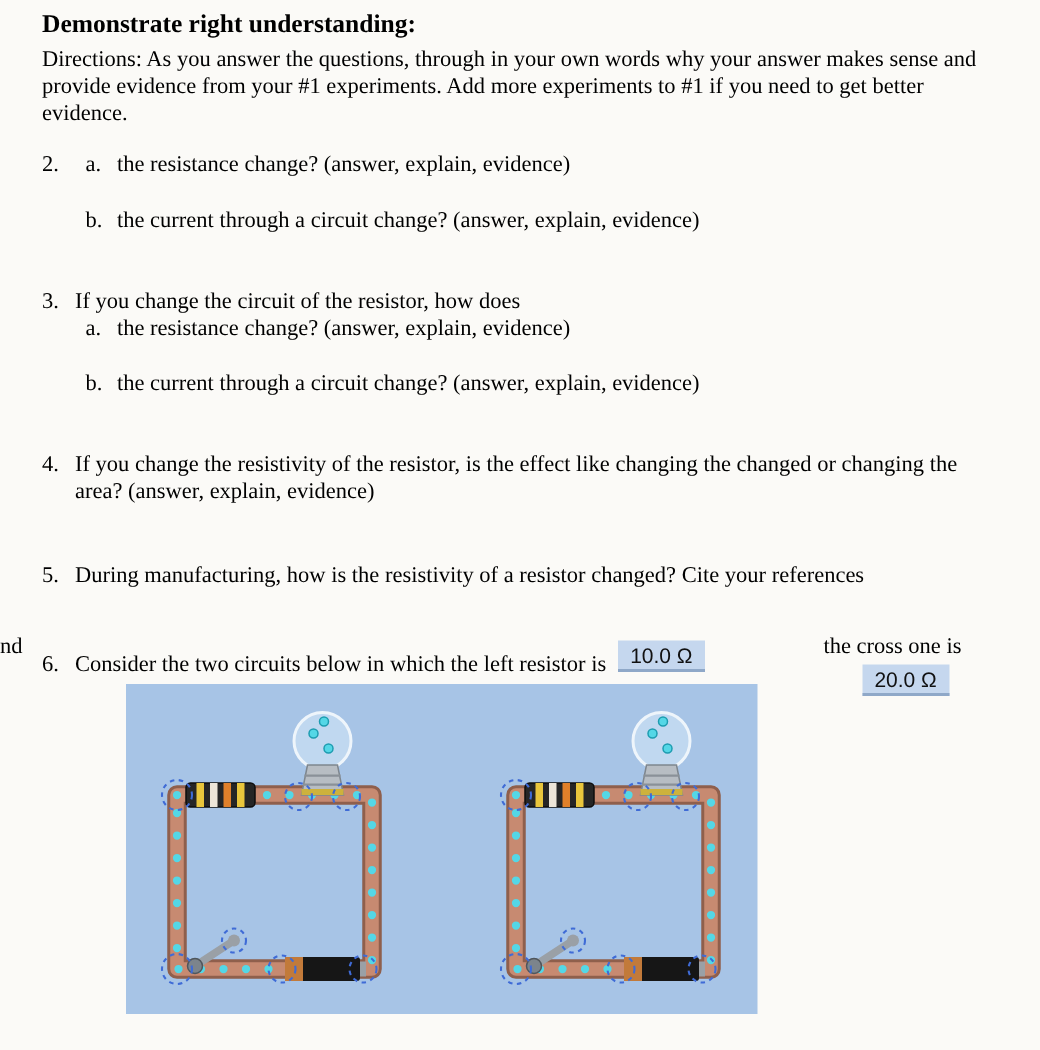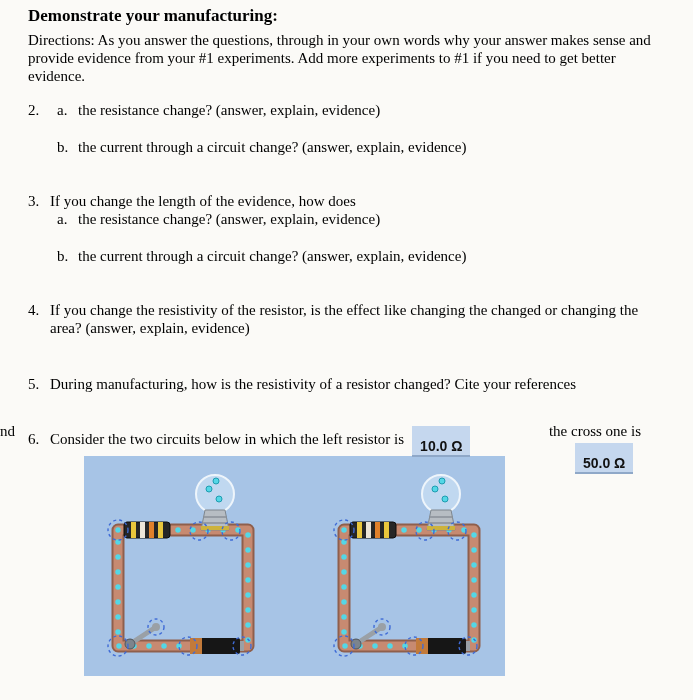--- a/index.html
+++ b/index.html
@@ -14,67 +14,67 @@
   h1{font-size:17px;line-height:20px;margin:0 0 5px;font-weight:bold}
   .directions{width:642px;margin:0 0 16px}
   .ul{}
   .q{display:flex;margin-bottom:36px}
   .q.short{margin-bottom:38px}
   .qnum{width:22px;flex:0 0 22px}
   .qbody{flex:1;max-width:612px}
   .sub{display:flex;margin-left:7px}
   .sub .snum{width:21px;flex:0 0 21px}
   .sub + .sub{margin-top:19px}
-  .q6row{position:relative;display:flex;align-items:flex-start;height:22px;margin-bottom:4px}
+  .q6row{position:relative;display:flex;align-items:flex-end;height:22px;margin-bottom:4px}
   .fragment{position:absolute;left:-28px;top:-8px}
   .value-field{display:inline-block;background:var(--highlight-bg);border-bottom:2px solid var(--highlight-border);
-      font-family:"Liberation Sans",sans-serif;font-weight:bold;font-size:14px;line-height:16px;
-      padding:12px 8px 1px;margin-left:8px;position:relative;top:-4px;color:#111;white-space:nowrap}
+      font-family:"Liberation Sans",sans-serif;font-weight:normal;font-size:14px;line-height:16px;
+      padding:2px 8px 1px;margin-left:8px;position:relative;top:-4px;color:#111;white-space:nowrap}
   .q6right{position:absolute;right:42px;top:-8px}
   .q6right .value-field{display:block;margin:3px 0 0 26px;top:0;width:max-content}
   .figure{width:421px;height:220px;background:var(--figure-bg);margin-left:56px}
   
   .wire-outline{fill:none;stroke:#8f5f4c;stroke-width:13;stroke-linejoin:round}
   .wire{fill:none;stroke:#c78a71;stroke-width:9;stroke-linejoin:round}
   .electrons{fill:none;stroke:#54d7e6;stroke-width:5.5;stroke-linecap:round;stroke-linejoin:round;stroke-dasharray:0 15}
   .res-body{fill:#262626;stroke:#0d0d0d}
   .glass{fill:#d9ecfa;fill-opacity:.5;stroke:#eef5fb;stroke-width:2}
   .edot{fill:#54d7e6;stroke:#1d9cb0;stroke-width:1}
   .bulb-base{fill:#b7bdc3;stroke:#7e868e}
   .base-line{stroke:#8a9198;stroke-width:1.5}
   .lever{stroke:#9aa0a6;stroke-width:5;stroke-linecap:round}
   .junction{fill:none;stroke:#3f6bd6;stroke-width:1.4;stroke-dasharray:3 3}
 </style>
 </head>
 <body>
 
 <div class="page">
 
-  <h1>Demonstrate your manufacturing:</h1>
+  <h1>Demonstrate right understanding:</h1>
 
   <p class="directions"><span>Directions: As you </span><span class="ul">answer</span><span> the questions, </span><span class="ul">through</span><span> in your own words why your answer makes sense and provide </span><span class="ul">evidence</span><span> from your #1 experiments. Add more experiments to #1 if you need to get better evidence.</span></p>
 
   <div class="q">
     <span class="qnum">2.</span>
     <div class="qbody">
       <div class="sub">
         <span class="snum">a.</span>
         <span><span>the resistance </span><span class="ul">change</span><span>? (answer, explain, evidence)</span></span>
       </div>
       <div class="sub">
         <span class="snum">b.</span>
         <span><span>the current through a circuit change? (answer, explain, evidence)</span></span>
       </div>
     </div>
   </div>
 
   <div class="q">
     <span class="qnum">3.</span>
     <div class="qbody">
-      <div><span>If you change the length of the evidence, how does</span></div>
+      <div><span>If you change the circuit of the resistor, how does</span></div>
       <div class="sub">
         <span class="snum">a.</span>
         <span><span>the resistance </span><span class="ul">change</span><span>? (answer, explain, evidence)</span></span>
       </div>
       <div class="sub">
         <span class="snum">b.</span>
         <span><span>the current through a circuit change? (answer, explain, evidence)</span></span>
       </div>
     </div>
   </div>
@@ -93,21 +93,21 @@
     </div>
   </div>
 
   <div class="q6row">
     <span class="fragment">nd</span>
     <span class="qnum">6.</span>
     <span>Consider the two circuits below in which the left resistor is</span>
     <span class="value-field">10.0 Ω</span>
     <span class="q6right">
       <span>the cross one is</span>
-      <span class="value-field">50.0 Ω</span>
+      <span class="value-field">20.0 Ω</span>
     </span>
   </div>
 
   <div class="figure">
     <svg width="421" height="220" viewBox="0 0 421 220">
       <defs>
         <g id="circuit-sym">
           <path class="wire-outline" d="M 20 62 H 150 V 178 H 20 Z"></path>
           <path class="wire" d="M 20 62 H 150 V 178 H 20 Z"></path>
           <path class="electrons" d="M 20 62 H 150 V 178 H 20 Z"></path>

